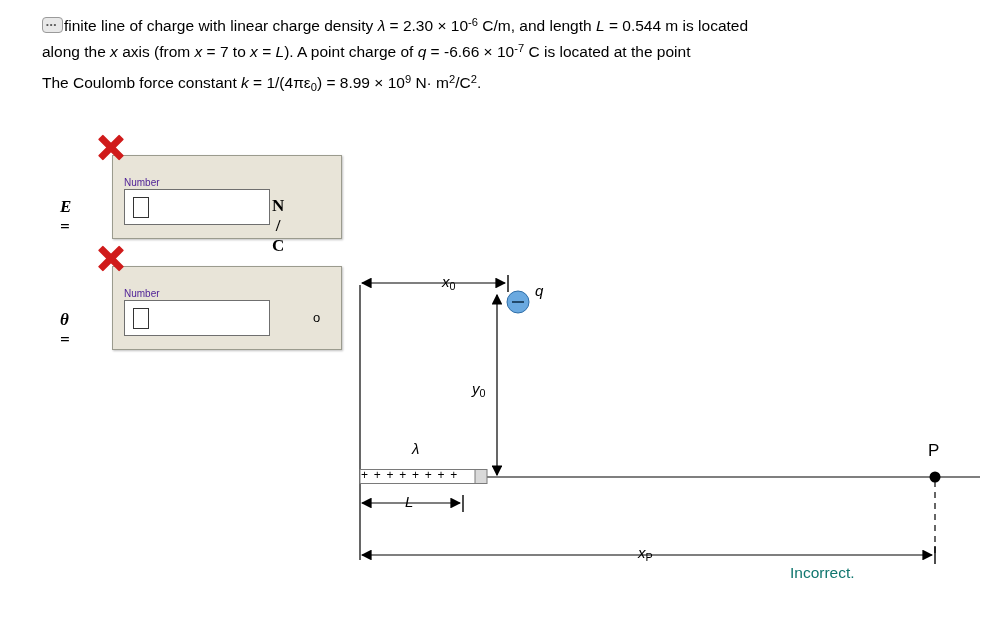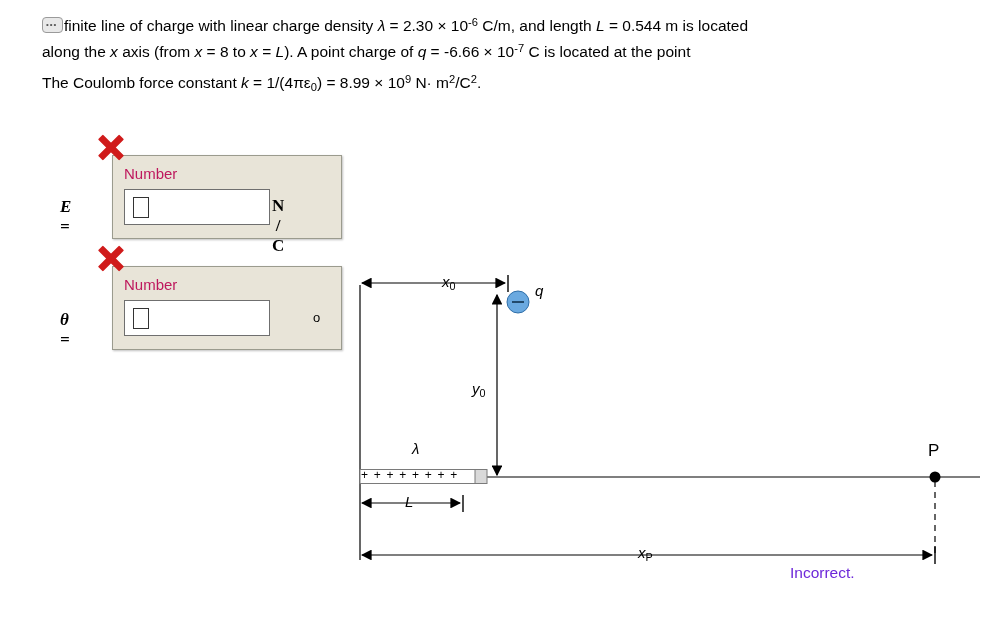--- a/index.html
+++ b/index.html
@@ -63,23 +63,23 @@
     position: absolute;
     background: #e8e4d8;
     border: 1px solid #9b9b8e;
     box-shadow: 1px 1px 2px rgba(0,0,0,0.25);
     width: 228px;
     height: 82px;
   }
   .answer-box .caption {
     position: absolute;
     left: 11px;
-    top: 9px;
-    font-size: 15px;
-    color: #be185d;
+    top: 21px;
+    font-size: 10px;
+    color: #4c1d95;
   }
   .answer-box .field {
     position: absolute;
     left: 11px;
     top: 33px;
     width: 144px;
     height: 34px;
     background: #ffffff;
     border: 1px solid #6f6f6f;
   }
@@ -131,30 +131,30 @@
     position: absolute;
     font-size: 15px;
     font-family: "Liberation Sans", sans-serif;
   }
   .fig-italic { font-style: italic; }
   .incorrect {
     position: absolute;
     left: 790px;
     top: 564px;
     font-size: 15.5px;
-    color: #6d28d9;
+    color: #0f766e;
   }
 </style>
 </head>
 <body>
 
 <div class="problem-text">
   <p><span class="speech-icon"><span class="dots">•••</span></span><span>finite line of charge with linear charge density </span><span class="italic">λ</span><span> = 2.30 × 10</span><sup>-6</sup><span> C/m, and length </span><span class="italic">L</span><span> = 0.544 m is located</span></p>
 
-  <p><span>along the </span><span class="italic">x</span><span> axis (from </span><span class="italic">x</span><span> = 8 to </span><span class="italic">x</span><span> = </span><span class="italic">L</span><span>). A point charge of </span><span class="italic">q</span><span> = -6.66 × 10</span><sup>-7</sup><span> C is located at the point</span></p>
+  <p><span>along the </span><span class="italic">x</span><span> axis (from </span><span class="italic">x</span><span> = 7 to </span><span class="italic">x</span><span> = </span><span class="italic">L</span><span>). A point charge of </span><span class="italic">q</span><span> = -6.66 × 10</span><sup>-7</sup><span> C is located at the point</span></p>
 
 
 
   <p style="margin-top:6px;"><span>The Coulomb force constant </span><span class="italic">k</span><span> = 1/(4</span><span>πε</span><sub>0</sub><span>) = 8.99 × 10</span><sup>9</sup><span> N· m</span><sup>2</sup><span>/C</span><sup>2</sup><span>.</span></p>
 </div>
 
 <div class="answer-row" style="left:0;top:0;">
   <div class="answer-label" style="left:60px;top:197px;">
     <span>E =</span>
   </div>

